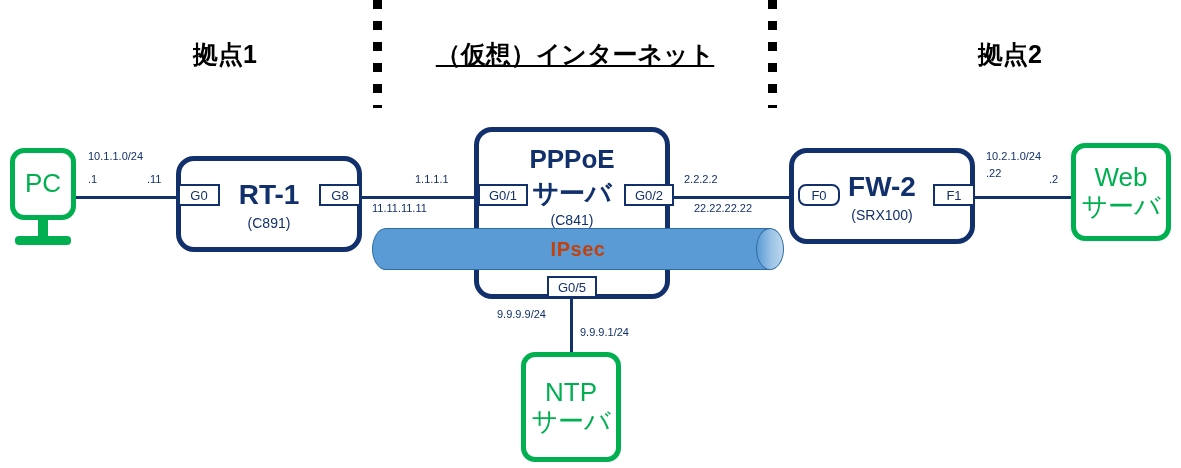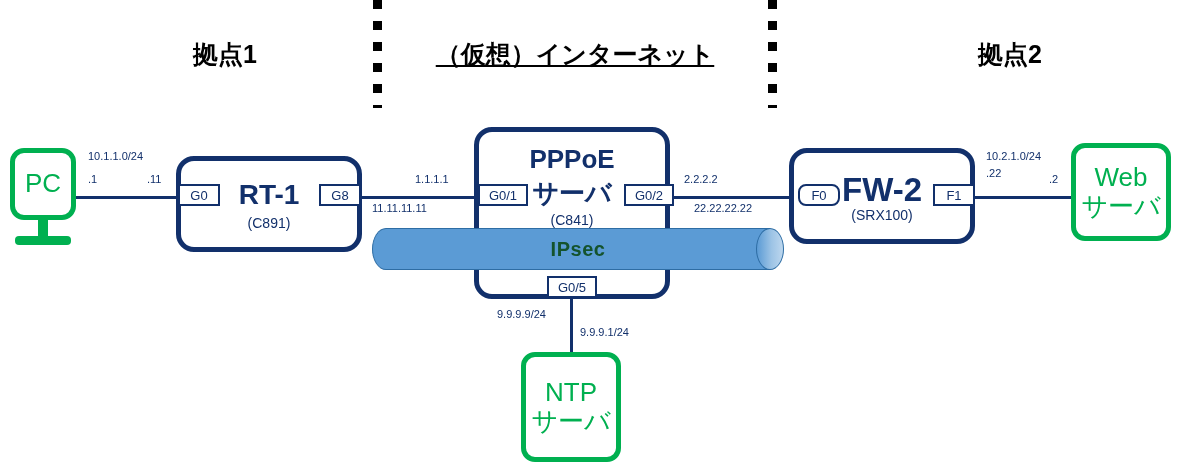--- a/index.html
+++ b/index.html
@@ -165,21 +165,21 @@
     background: linear-gradient(to right, #5b9bd5 0%, #9cc3e5 55%, #bdd7ee 100%);
     border: 1px solid #2e6da4;
     box-sizing: border-box;
   }
   .tunnel-label {
     position: absolute;
     left: 0; right: 0; top: 0; bottom: 0;
     display: flex;
     align-items: center;
     justify-content: center;
-    color: #14532d;
+    color: #c2410c;
     font-weight: bold;
     font-size: 20px;
     letter-spacing: 0.5px;
   }
 </style>
 </head>
 <body>
 
 <div id="diagram">
 
@@ -222,21 +222,21 @@
     <span>G0/1</span>
   </div>
   <div class="port" style="left:624px; top:184px; width:50px; height:22px;">
     <span>G0/2</span>
   </div>
   <div class="port" style="left:547px; top:276px; width:50px; height:22px;">
     <span>G0/5</span>
   </div>
 
   <div class="device" style="left:789px; top:148px; width:186px; height:96px;">
-    <div class="device-name" style="top:18px; font-size:33px;">FW-2</div>
+    <div class="device-name" style="top:18px; font-size:28px;">FW-2</div>
     <div class="device-model" style="top:54px;">(SRX100)</div>
   </div>
   <div class="port" style="left:798px; top:184px; width:42px; height:22px;border-radius:8px;">
     <span>F0</span>
   </div>
   <div class="port" style="left:933px; top:184px; width:42px; height:22px;">
     <span>F1</span>
   </div>
 
   <div class="endpoint" style="left:1071px; top:143px; width:100px; height:98px;">

